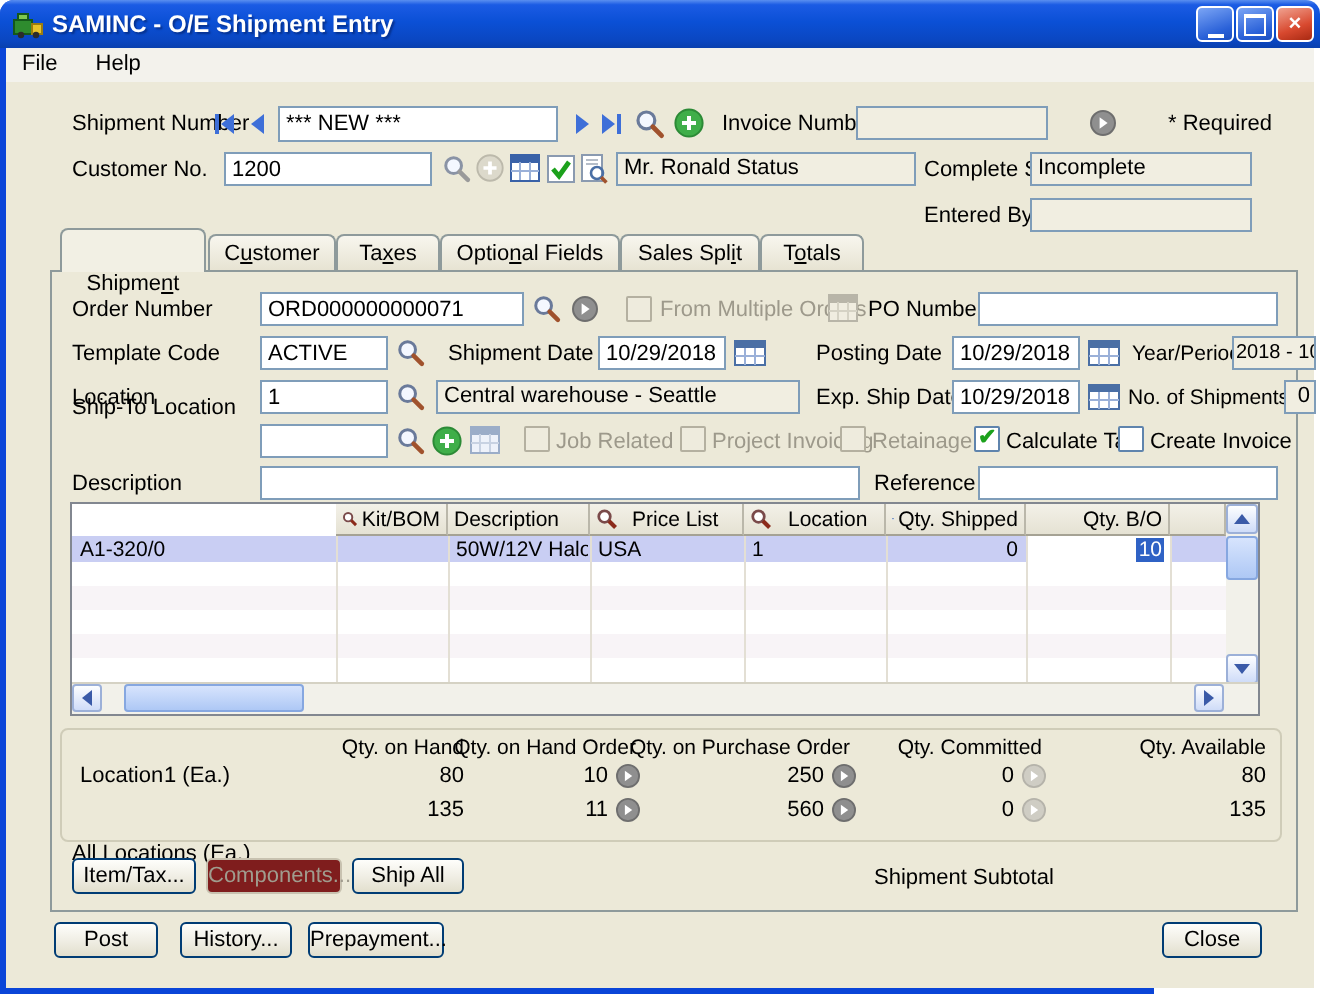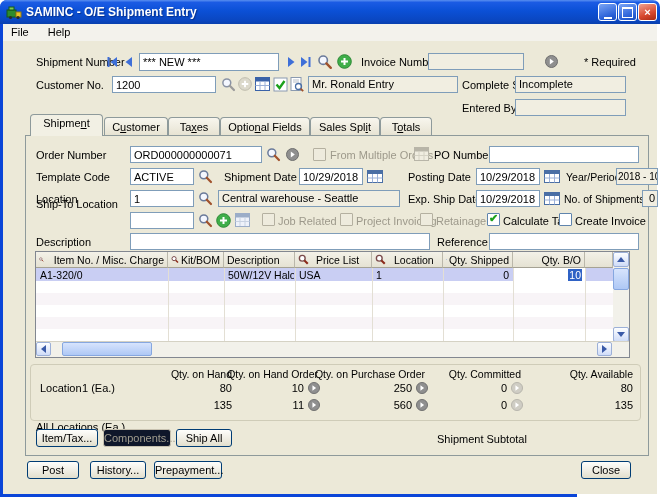--- a/index.html
+++ b/index.html
@@ -26,29 +26,29 @@
   .lbl.sm{font-size:10.5px}
   .fld{position:absolute;box-sizing:border-box;background:#fff;border:1px solid #7f9db9;
        font:11px "Liberation Sans",sans-serif;padding:1px 3px;height:17px;color:#000}
   input.fld{outline:none}
   .ro{background:#f1eee1;overflow:hidden;white-space:nowrap}
   .rt{text-align:right}
   .ic{position:absolute;display:flex;align-items:center;justify-content:center}
   .btn{position:absolute;box-sizing:border-box;height:18px;border:1px solid #003c74;border-radius:3px;
        background:linear-gradient(#fefefb,#f1efe6 48%,#e2dfcd);font:11px "Liberation Sans",sans-serif;
        text-align:center;line-height:16px;color:#000}
-  .btn.dis{border-color:#c8c2b0;color:#a09c8e;background:#0f172a}
+  .btn.dis{border-color:#c8c2b0;color:#a09c8e;background:#7f1d1d}
   .cb{position:absolute;width:13px;height:13px;box-sizing:border-box;background:#fff;
       border:1px solid #5f84ad;border-radius:1px}
   .cb.dis{background:#eeebdd;border-color:#b4b0a0}
   .cb[data-checked="true"]::after{content:"✔";position:absolute;left:1px;top:-2px;font-size:11px;
       color:#1ca11c;font-weight:bold}
   .tab{position:absolute;top:117px;height:19px;box-sizing:border-box;border:1px solid #8e9a9b;border-bottom:none;
       border-radius:4px 4px 0 0;background:linear-gradient(#f8f6ee,#e6e2d1);font-size:11px;text-align:center;padding-top:3px}
-  .tab.active{top:114px;height:22px;background:#f2f0e4;z-index:6;padding-top:2px}
+  .tab.active{top:114px;height:22px;background:#f2f0e4;z-index:6;padding-top:21px}
   .page{position:absolute;left:25px;top:135px;width:624px;height:321px;border:1px solid #8e9a9b;
       background:#ece9d8;box-sizing:border-box;z-index:2}
 
   .grid{position:absolute;left:35px;top:251px;width:595px;height:107px;border:1px solid #828790;
       background:#fff;box-sizing:border-box;z-index:3}
   .ghead{position:absolute;left:0;top:0;height:16px;background:linear-gradient(#f3f1e8,#e5e2d3);
       border-right:1px solid #bab7aa;border-bottom:1px solid #a5a294;box-sizing:border-box;
       display:flex;align-items:center;font-size:10.5px;padding:0 3px;gap:2px;white-space:nowrap;overflow:hidden}
   .gc{position:absolute;font-size:10.5px;white-space:nowrap;overflow:hidden}
   .vline{position:absolute;width:1px;background:#e3dfd4}
@@ -176,21 +176,21 @@
     </span>
   <span class="ic" style="left:289px;top:76px;width:16px;height:16px">
     <svg width="14" height="15" viewBox="0 0 14 15">
         <rect x="1" y="0.5" width="10" height="13" fill="#fff" stroke="#8a9ab0"></rect>
         <line x1="3" y1="3" x2="9" y2="3" stroke="#b5bdc8"></line>
         <line x1="3" y1="5" x2="9" y2="5" stroke="#b5bdc8"></line>
         <circle cx="8.5" cy="9.5" r="3" fill="none" stroke="#4a6fa5" stroke-width="1.3"></circle>
         <line x1="10.6" y1="11.6" x2="13.2" y2="14.2" stroke="#a0522d" stroke-width="1.8"></line>
       </svg>
     </span>
-  <div class="fld ro" style="left:308px;top:76px;width:150px;height:17px">Mr. Ronald Entry</div>
+  <div class="fld ro" style="left:308px;top:76px;width:150px;height:17px">Mr. Ronald Status</div>
   <span class="lbl" style="left:462px;top:79px">Complete Status</span>
   <div class="fld ro" style="left:515px;top:76px;width:111px;height:17px">Incomplete</div>
 
   <span class="lbl" style="left:462px;top:102px">Entered By</span>
   <div class="fld ro" style="left:515px;top:99px;width:111px;height:17px"></div>
 
   <div class="tab active" style="left:30px;width:73px">Shipme<u>n</u>t</div>
   <div class="tab" style="left:104px;width:64px">C<u>u</u>stomer</div>
   <div class="tab" style="left:168px;width:52px">Ta<u>x</u>es</div>
   <div class="tab" style="left:220px;width:90px">Optio<u>n</u>al Fields</div>
@@ -316,27 +316,20 @@
   <span class="cb" style="left:559px;top:213px;z-index:3" data-checked="false"></span>
   <span class="lbl" style="left:575px;top:215px;z-index:3">Create Invoice</span>
 
   <span class="lbl" style="left:36px;top:236px;z-index:3">Description</span>
   <input class="fld" style="left: 130px; top: 233px; width: 300px; height: 17px; z-index: 3;" value="">
   <span class="lbl" style="left:437px;top:236px;z-index:3">Reference</span>
   <input class="fld" style="left: 489px; top: 233px; width: 150px; height: 17px; z-index: 3;" value="">
 
   <div class="grid">
 
-    <div class="ghead" style="left:0;width:132px">
-      <svg width="11" height="11" viewBox="0 0 16 16">
-          <circle cx="6.2" cy="6.2" r="4.2" fill="#fff" stroke="#7a4a4a" stroke-width="2"></circle>
-          <line x1="9.4" y1="9.4" x2="14.2" y2="14.2" stroke="#8b2a1a" stroke-width="3"></line>
-        </svg>
-      <span style="margin-left:8px">Item No. / Misc. Charge</span>
-      </div>
     <div class="ghead" style="left:132px;width:56px;justify-content:space-between">
       <svg width="11" height="11" viewBox="0 0 16 16">
           <circle cx="6.2" cy="6.2" r="4.2" fill="#fff" stroke="#7a4a4a" stroke-width="2"></circle>
           <line x1="9.4" y1="9.4" x2="14.2" y2="14.2" stroke="#8b2a1a" stroke-width="3"></line>
         </svg>
       <span>Kit/BOM</span>
       </div>
     <div class="ghead" style="left:188px;width:71px">
       <span>Description</span>
       </div>

